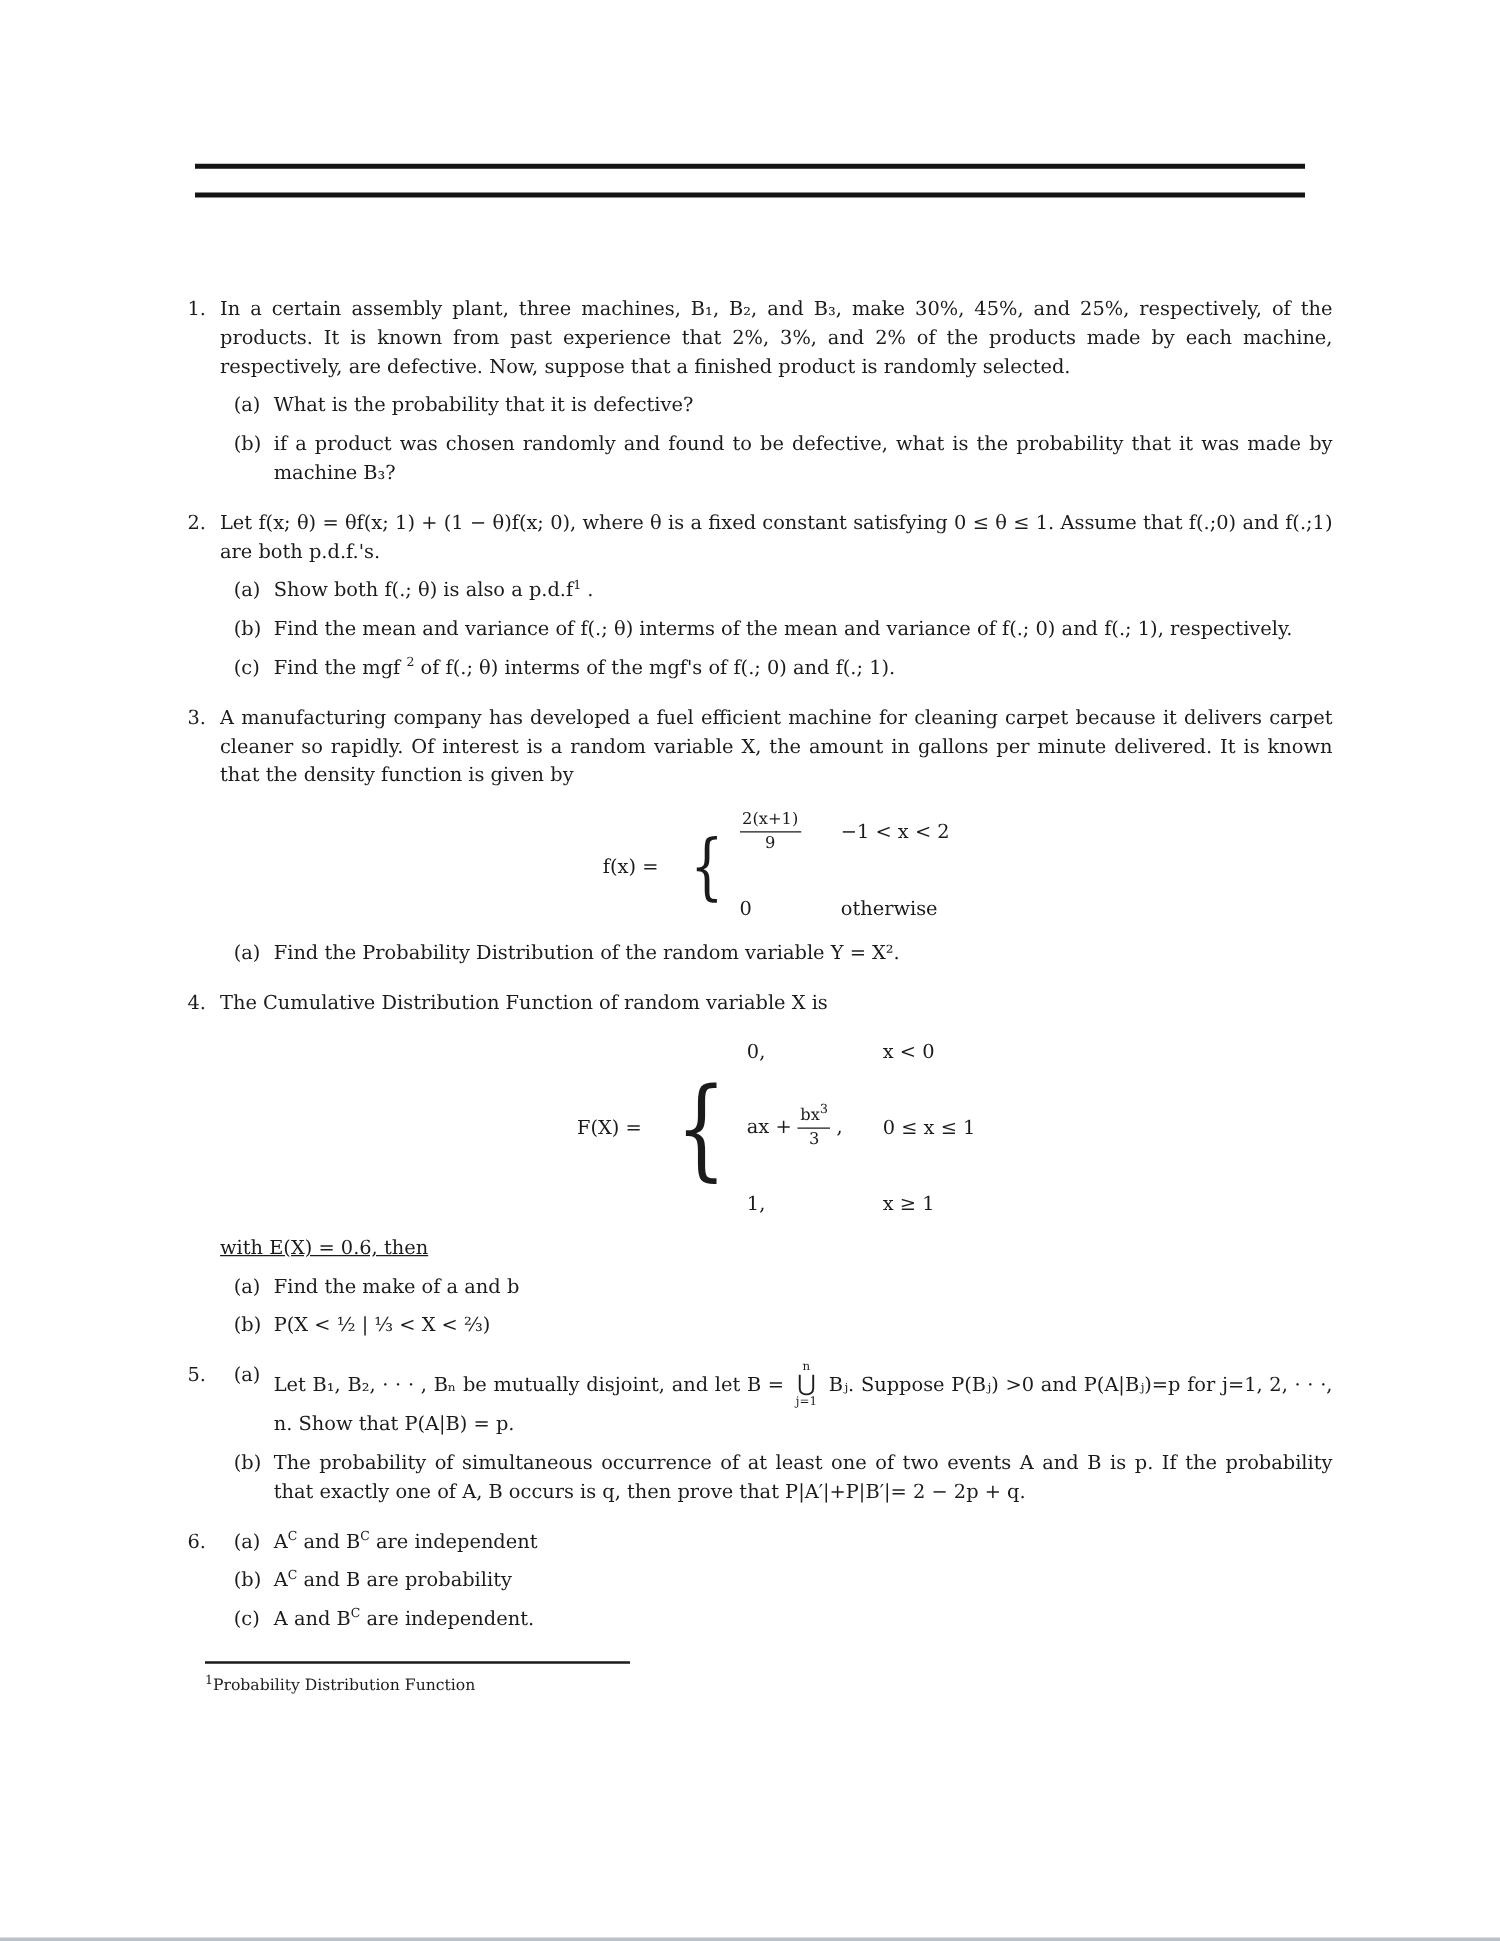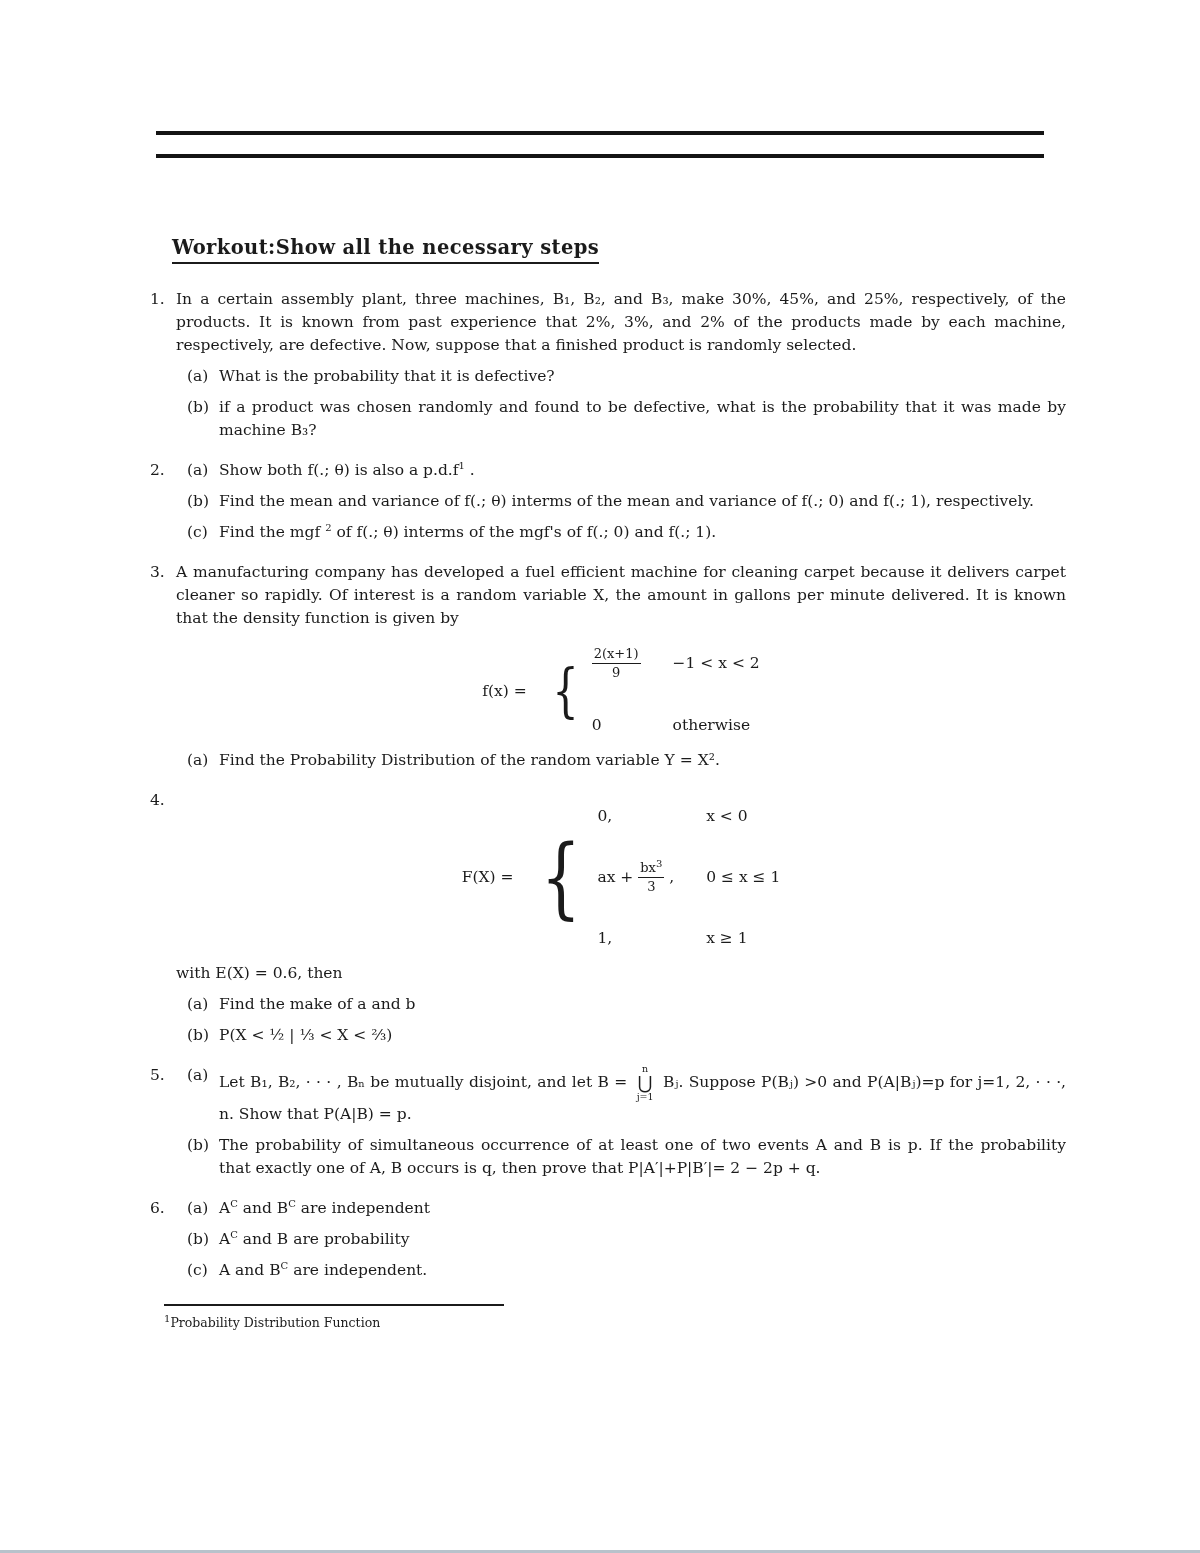--- a/index.html
+++ b/index.html
@@ -85,21 +85,21 @@
     display: inline-flex;
     flex-direction: column;
     align-items: center;
     vertical-align: middle;
     line-height: 1;
     margin: 0 4px;
   }
   .bc-top, .bc-bot { font-size: 9.5px; line-height: 1.1; }
   .bc-op { font-size: 18px; line-height: 1; font-family: "DejaVu Sans", sans-serif; }
 
-  .after-line { margin-top: 4px; }
+  .after-line { margin-top: 4px; text-decoration: underline; }
 
   .footnotes { margin-top: 22px; padding-left: 14px; font-size: 12.5px; line-height: 17px; }
   .fn-rule { width: 340px; height: 2px; background: #1b1b1b; margin-bottom: 8px; }
 
   .bottom-edge {
     position: absolute;
     left: 0; bottom: 0;
     width: 100%; height: 3px;
     background: #b8c2cb;
   }
@@ -107,21 +107,20 @@
 </head>
 <body>
 
 <div class="page">
 
   <div class="rule rule-1"></div>
   <div class="rule rule-2"></div>
 
   <div class="content">
 
-    <div class="title">Workout:Show all the necessary steps</div>
 
     
     <div class="problem">
       <div class="pnum">1.</div>
       <div class="pbody">
         <div class="ptext">In a certain assembly plant, three machines, B₁, B₂, and B₃, make 30%, 45%, and 25%, respectively, of the products. It is known from past experience that 2%, 3%, and 2% of the products made by each machine, respectively, are defective. Now, suppose that a finished product is randomly selected.</div>
         <div class="part">
           <div class="plabel">(a)</div>
           <div class="parttext">What is the probability that it is defective?</div>
         </div>
@@ -129,20 +128,21 @@
           <div class="plabel">(b)</div>
           <div class="parttext">if a product was chosen randomly and found to be defective, what is the probability that it was made by machine B₃?</div>
         </div>
       </div>
     </div>
 
     
     <div class="problem">
       <div class="pnum">2.</div>
       <div class="pbody">
+        <div class="ptext">Let f(x; θ) = θf(x; 1) + (1 − θ)f(x; 0), where θ is a fixed constant satisfying 0 ≤ θ ≤ 1. Assume that f(.;0) and f(.;1) are both p.d.f.'s.</div>
         <div class="part">
           <div class="plabel">(a)</div>
           <div class="parttext"><span>Show both f(.; θ) is also a p.d.f</span><sup>1</sup><span> .</span></div>
         </div>
         <div class="part">
           <div class="plabel">(b)</div>
           <div class="parttext">Find the mean and variance of f(.; θ) interms of the mean and variance of f(.; 0) and f(.; 1), respectively.</div>
         </div>
         <div class="part">
           <div class="plabel">(c)</div>
@@ -177,20 +177,21 @@
           <div class="plabel">(a)</div>
           <div class="parttext">Find the Probability Distribution of the random variable Y = X².</div>
         </div>
       </div>
     </div>
 
     
     <div class="problem">
       <div class="pnum">4.</div>
       <div class="pbody">
+        <div class="ptext">The Cumulative Distribution Function of random variable X is</div>
 
         <div class="display-math">
           <span class="math-lhs">F(X) =</span>
           <span class="brace brace-3">{</span>
           <div class="cases">
             <span class="case-val">0,</span>
             <span class="case-cond">x &lt; 0</span>
             <span class="case-val">
               <span>ax + </span>
               <span class="frac">

